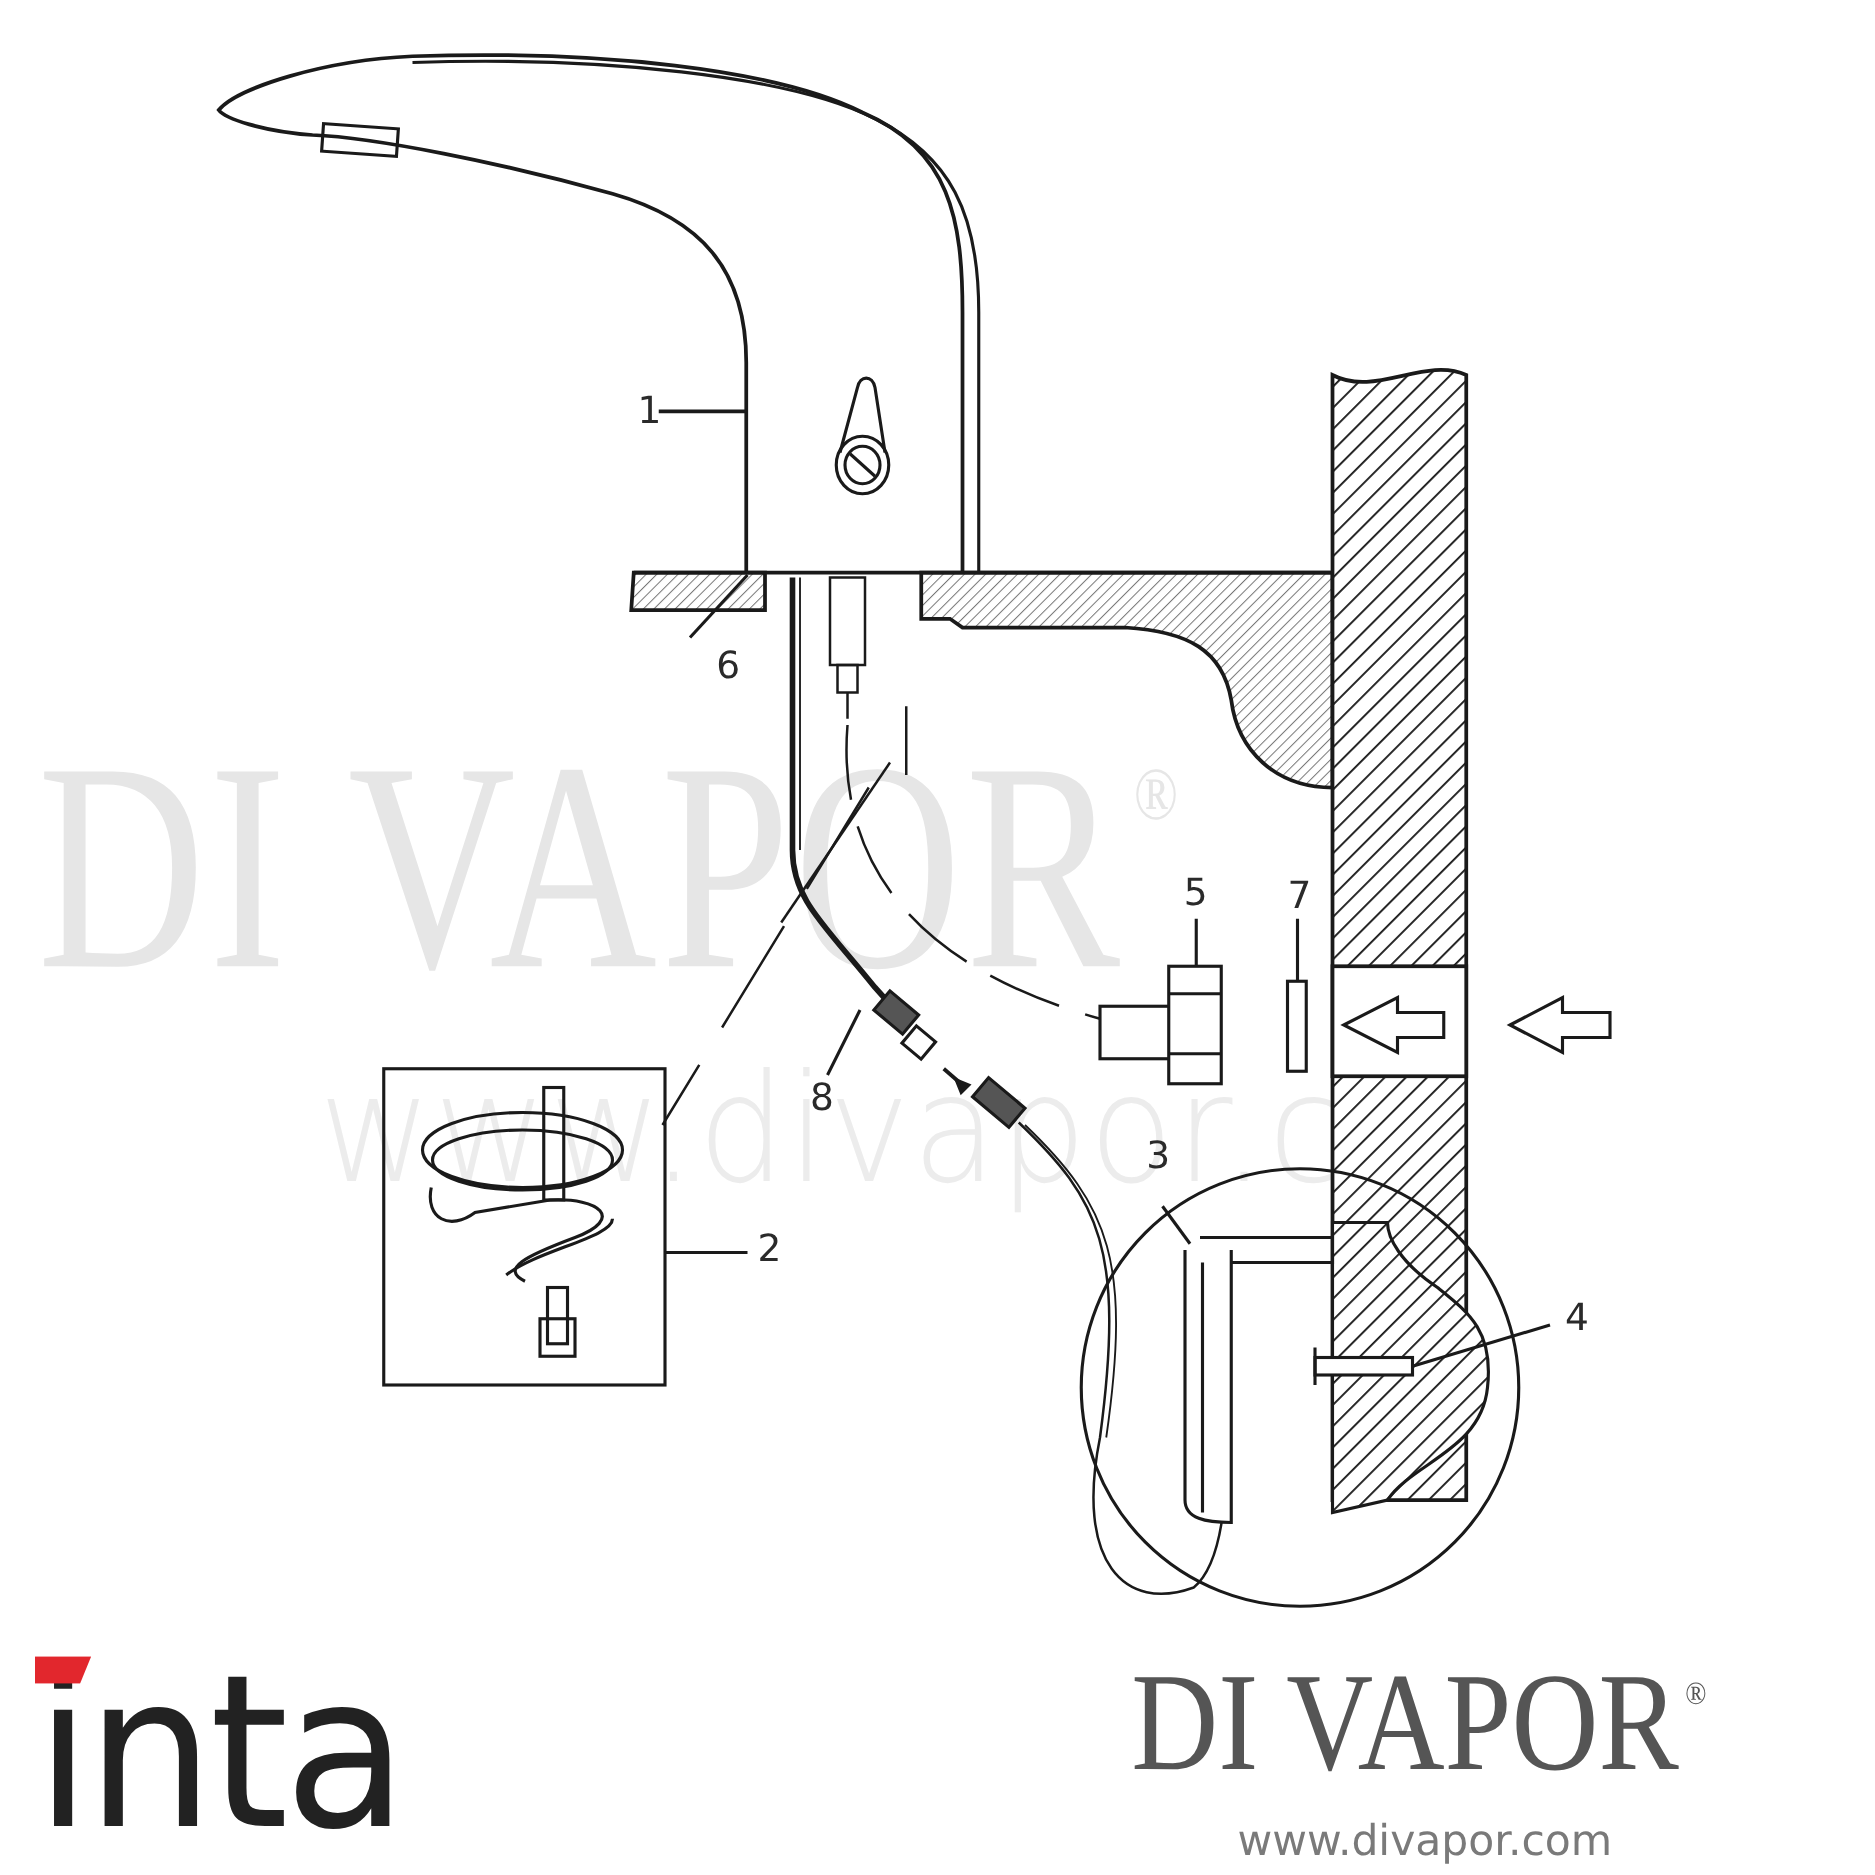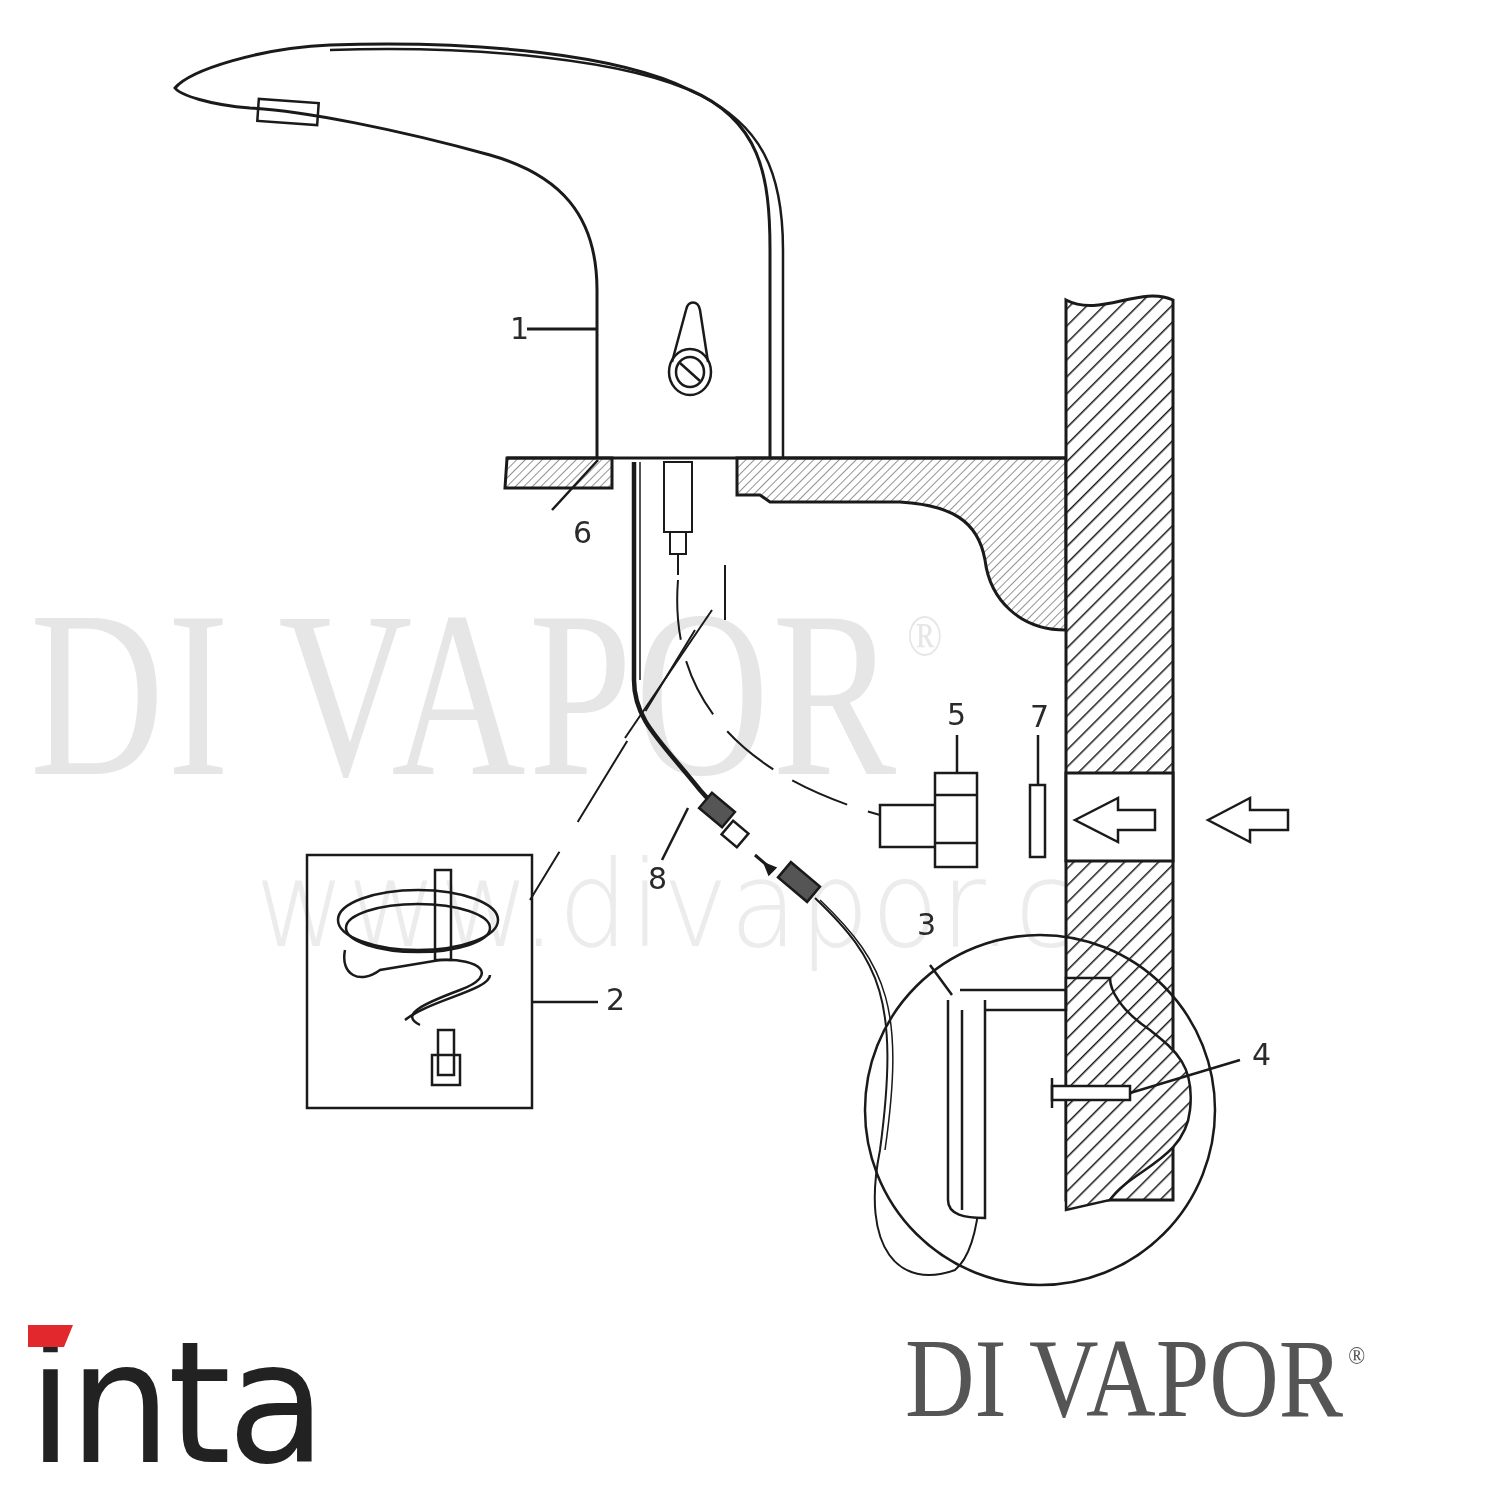--- a/index.html
+++ b/index.html
@@ -166,13 +166,14 @@
   <div class="callout" style="left:1252px;top:1040px;">4</div>
   <div class="callout" style="left:947px;top:700px;">5</div>
   <div class="callout" style="left:573px;top:518px;">6</div>
   <div class="callout" style="left:1030px;top:702px;">7</div>
   <div class="callout" style="left:648px;top:864px;">8</div>
 
   <div class="brand-inta-accent"></div>
   <div class="brand-inta">inta</div>
 
   <div class="brand-divapor"><span>DI VAPOR</span><sup>®</sup></div>
+  <div class="brand-url">www.divapor.com</div>
 </div>
 
 </body></html>

